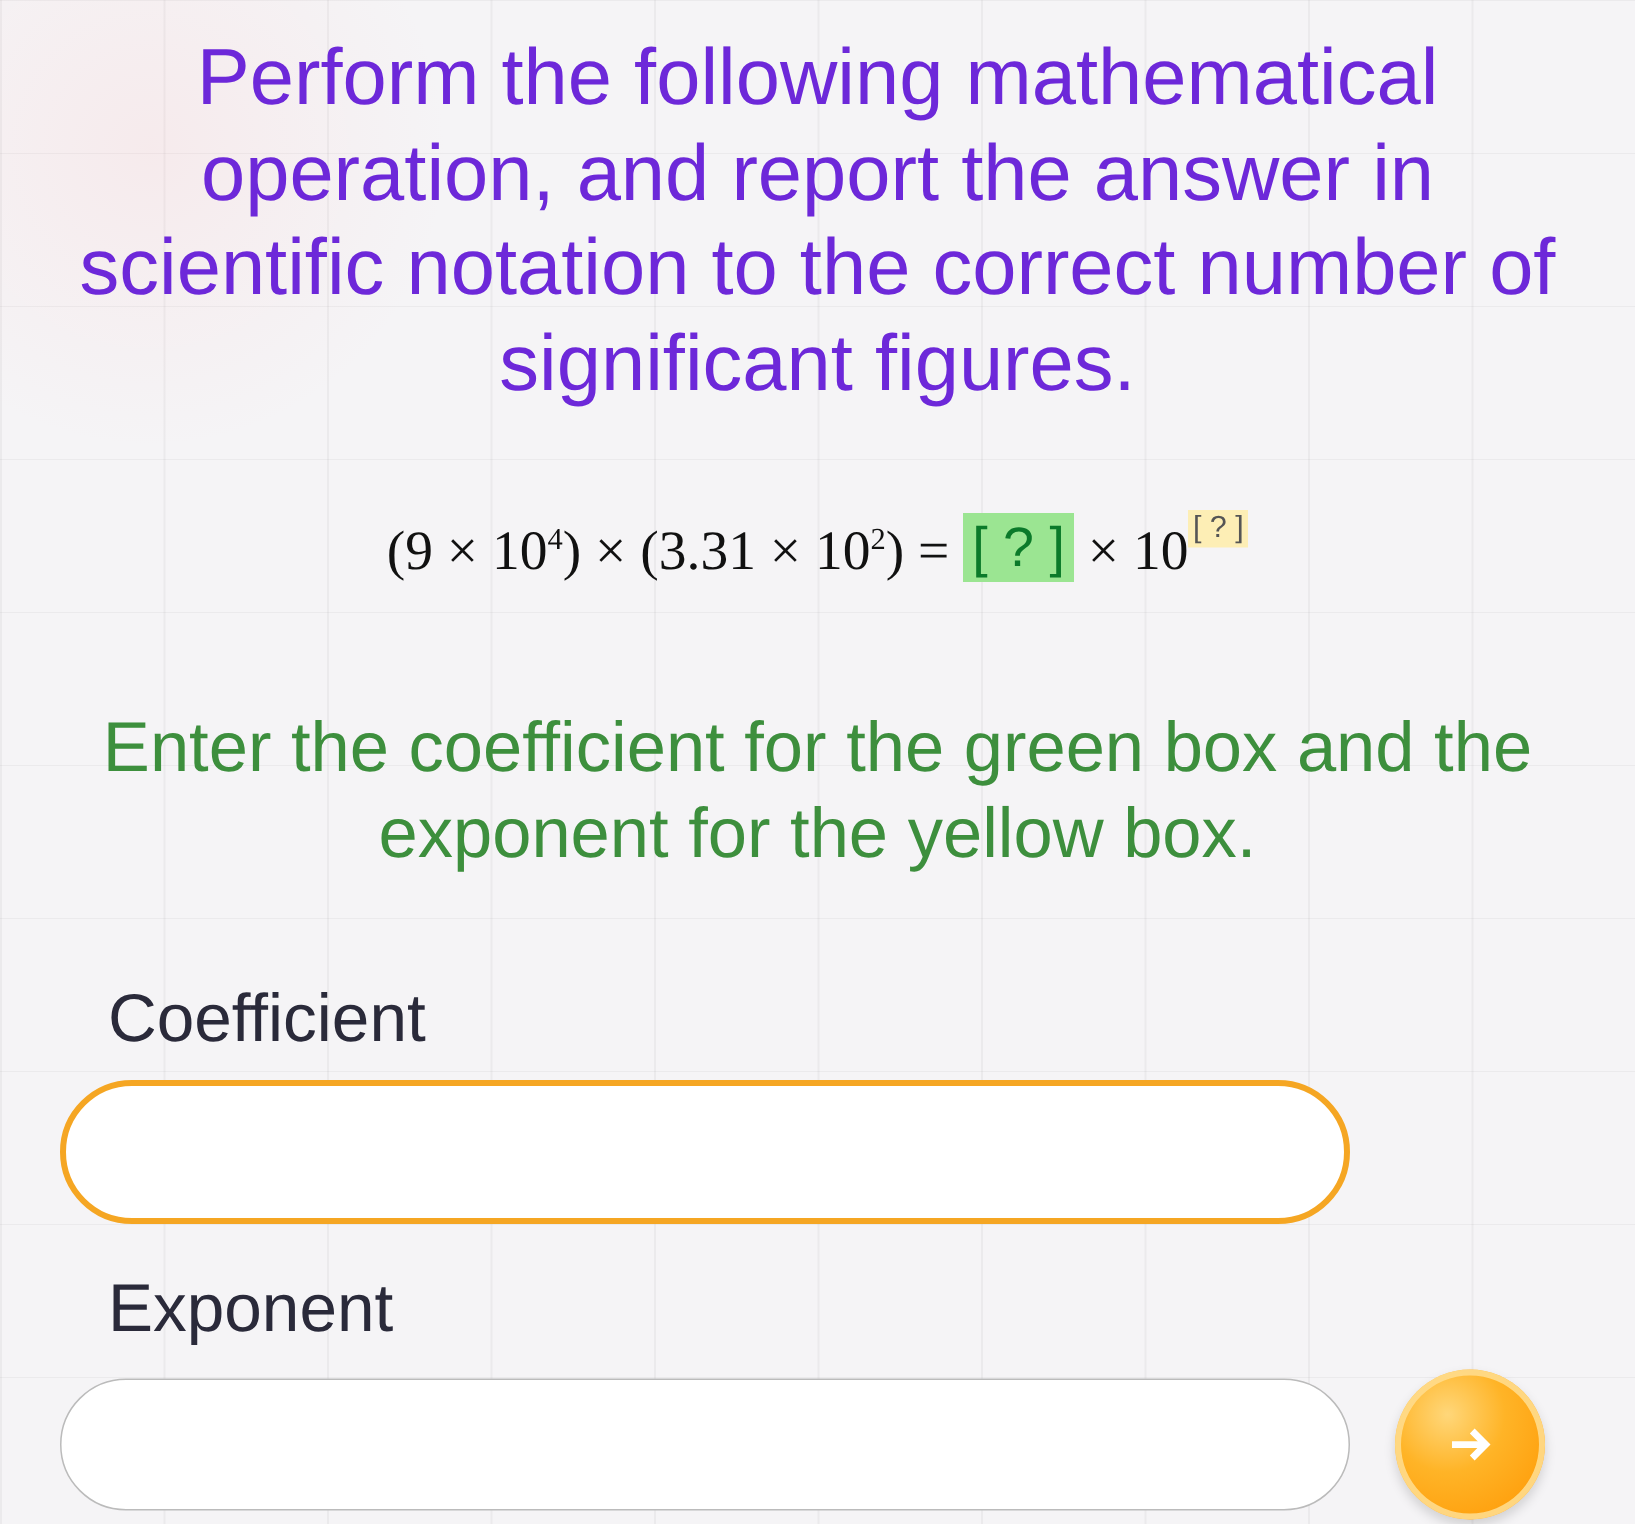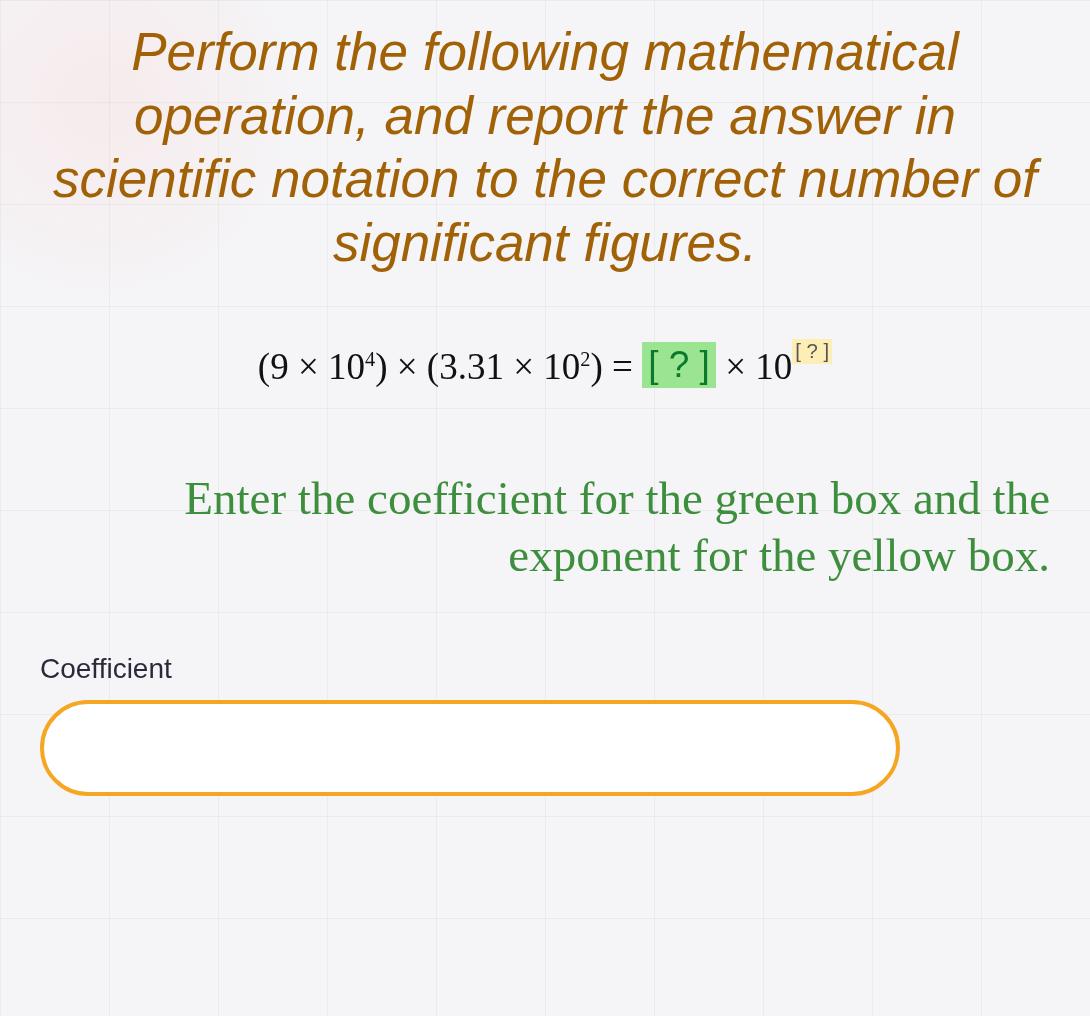--- a/index.html
+++ b/index.html
@@ -30,24 +30,23 @@
     }
     .container {
       position: relative;
       padding: 20px 40px;
       height: 100%;
     }
     .question-text {
       font-size: 53px;
       line-height: 1.2;
       text-align: center;
-      color: #a16207;
+      color: #6d28d9;
       margin: 0 auto 70px;
       max-width: 1000px;
-      font-style: italic;
     }
     .equation {
       font-family: 'Times New Roman', Times, serif;
       font-size: 37px;
       text-align: center;
       color: #111;
       margin-bottom: 80px;
       white-space: nowrap;
     }
     .equation sup {
@@ -70,35 +69,35 @@
       padding: 1px 3px;
       font-size: 0.55em;
       display: inline-block;
       vertical-align: super;
       position: relative;
       top: -8px;
     }
     .instruction-text {
       font-size: 47px;
       color: #3d8f3d;
-      text-align: right;
+      text-align: center;
       line-height: 1.2;
       margin: 0 auto 70px;
       max-width: 1020px;
-      font-family: Liberation Serif, serif;
     }
     .field-group {
       margin-bottom: 30px;
       padding: 0 0px;
     }
     .field-label {
-      font-size: 28px;
+      font-size: 45px;
       color: #2a2a3a;
       margin-bottom: 15px;
       display: block;
+      margin-left: 32px;
     }
     .input-row {
       display: flex;
       align-items: center;
       gap: 30px;
     }
     .coefficient-input {
       width: 860px;
       height: 96px;
       border: 4px solid #f5a623;
@@ -154,14 +153,26 @@
 
   <div class="instruction-text">Enter the coefficient for the green box and the exponent for the yellow box.</div>
 
   <div class="field-group">
     <label class="field-label">Coefficient</label>
     <div class="input-row">
       <input type="text" class="coefficient-input" value="" style="">
     </div>
   </div>
 
+  <div class="field-group">
+    <label class="field-label">Exponent</label>
+    <div class="input-row">
+      <input type="text" class="exponent-input" value="" style="">
+      <button class="submit-button">
+        <svg viewBox="0 0 24 24">
+          <line x1="4" y1="12" x2="19" y2="12"></line>
+          <polyline points="13 6 19 12 13 18"></polyline>
+        </svg>
+      </button>
+    </div>
+  </div>
 
 </div>
 
 </body></html>

